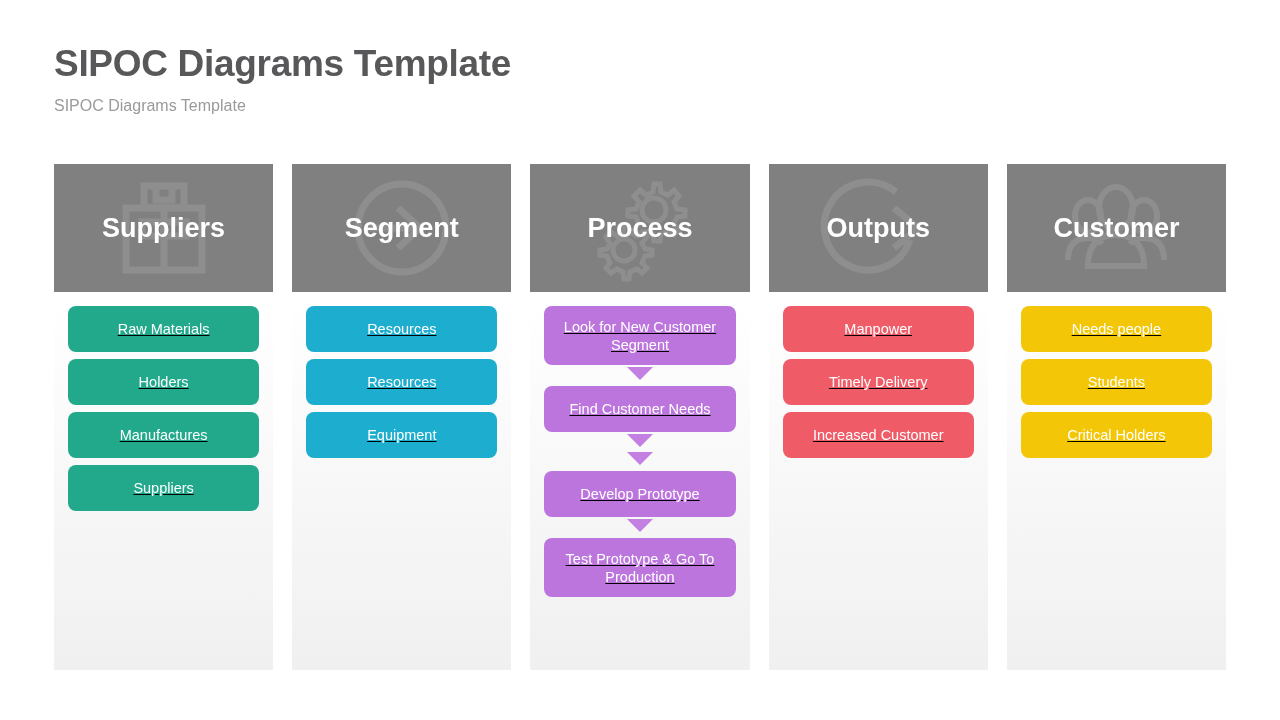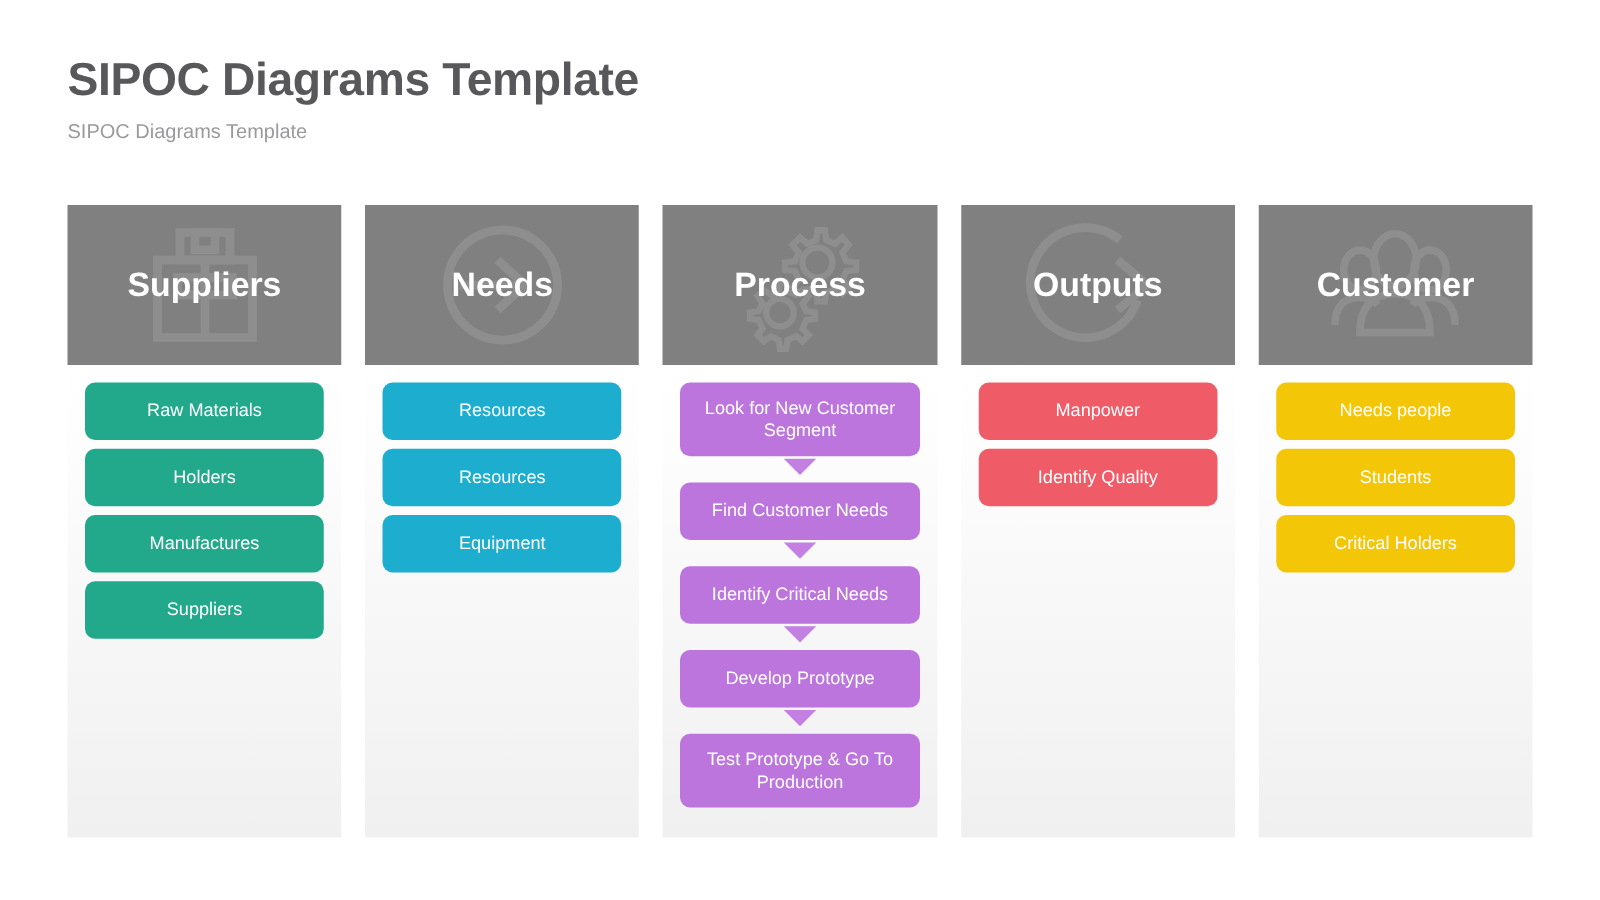--- a/index.html
+++ b/index.html
@@ -99,20 +99,21 @@
   
   .col-body {
     position: relative;
     flex: 1 1 auto;
     background: linear-gradient(to bottom, #ffffff 0%, #fdfdfd 18%, #f7f7f7 55%, #f0f0f0 100%);
     padding: 14px 14px 0 14px;
     display: flex;
     flex-direction: column;
     align-items: stretch;
     overflow: hidden;
+    text-decoration: underline;
   }
 
   
   .pill {
     border-radius: 8px;
     color: #ffffff;
     font-size: 14.5px;
     line-height: 18px;
     text-align: center;
     display: flex;
@@ -179,21 +180,21 @@
 
     <div class="column col-inputs">
       <div class="col-header">
         <span class="col-header-watermark">
           <svg viewBox="0 0 120 120" fill="none" stroke="#8e8e8e" stroke-width="7">
             <circle cx="60" cy="60" r="44"></circle>
             <line x1="26" y1="60" x2="74" y2="60"></line>
             <polyline points="56,40 78,60 56,80"></polyline>
           </svg>
         </span>
-        <span class="col-header-title">Needs</span>
+        <span class="col-header-title">Segment</span>
       </div>
       <div class="col-body">
         <div class="pill pill-inputs">Resources</div>
         <div class="pill pill-inputs">Resources</div>
         <div class="pill pill-inputs">Equipment</div>
       </div>
     </div>
 
     <div class="column col-process">
       <div class="col-header">
@@ -209,41 +210,41 @@
             </g>
           </svg>
         </span>
         <span class="col-header-title">Process</span>
       </div>
       <div class="col-body">
         <div class="pill pill-process tall">Look for New Customer Segment</div>
         <div class="flow-arrow"></div>
         <div class="pill pill-process">Find Customer Needs</div>
         <div class="flow-arrow"></div>
-        <div class="pill pill-process">Identify Critical Needs</div>
         <div class="flow-arrow"></div>
         <div class="pill pill-process">Develop Prototype</div>
         <div class="flow-arrow"></div>
         <div class="pill pill-process tall">Test Prototype &amp; Go To Production</div>
       </div>
     </div>
 
     <div class="column col-outputs">
       <div class="col-header">
         <span class="col-header-watermark">
           <svg viewBox="0 0 120 120" fill="none" stroke="#8e8e8e" stroke-width="7">
             <path d="M78,24 A44,44 0 1,0 92,72"></path>
             <polyline points="76,40 100,60 76,80"></polyline>
           </svg>
         </span>
         <span class="col-header-title">Outputs</span>
       </div>
       <div class="col-body">
         <div class="pill pill-outputs">Manpower</div>
-        <div class="pill pill-outputs">Identify Quality</div>
+        <div class="pill pill-outputs">Timely Delivery</div>
+        <div class="pill pill-outputs">Increased Customer</div>
       </div>
     </div>
 
     <div class="column col-customer">
       <div class="col-header">
         <span class="col-header-watermark">
           <svg viewBox="0 0 120 120" fill="none" stroke="#8e8e8e" stroke-width="6">
             <ellipse cx="32" cy="48" rx="13" ry="16"></ellipse>
             <path d="M12,92 C12,76 20,70 32,70 C38,70 43,72 46,76"></path>
             <ellipse cx="88" cy="48" rx="13" ry="16"></ellipse>

